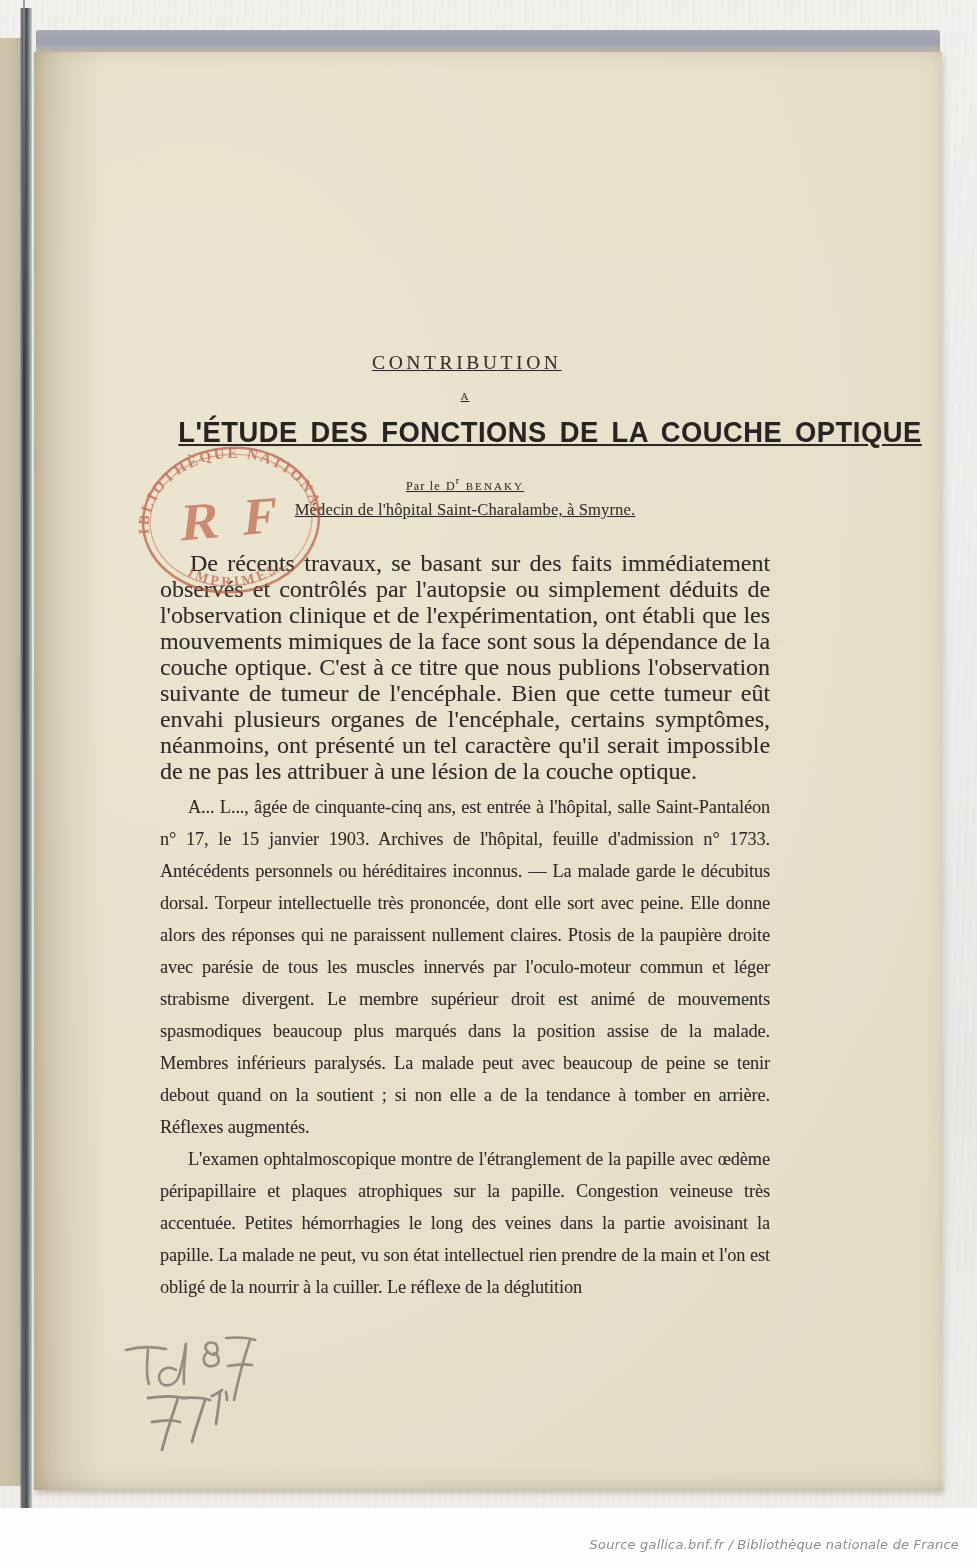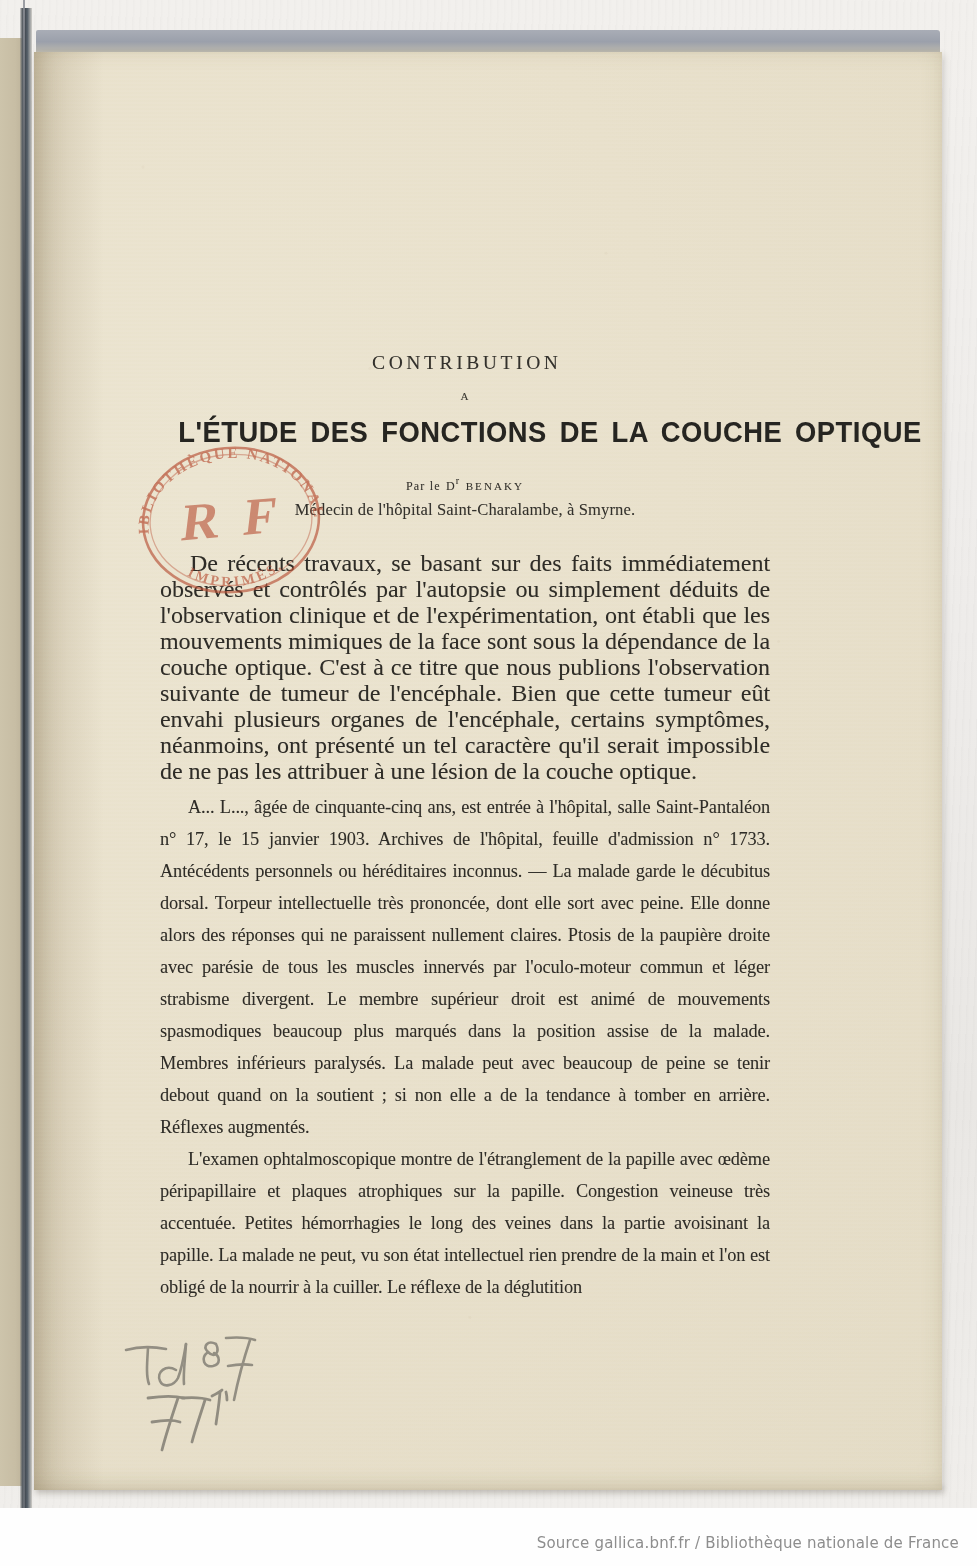--- a/index.html
+++ b/index.html
@@ -126,20 +126,21 @@
   .content {
     position: absolute;
     left: 126px;
     top: 300px;
     width: 610px;
     color: #2b2a26;
   }
 
   .title-block {
     text-align: center;
+    text-decoration: underline;
   }
   .head-contribution {
     font-family: "Liberation Serif", serif;
     font-size: 19.5px;
     letter-spacing: 3.6px;
     color: #33312c;
     margin: 0 0 16px 0;
     text-indent: 3.6px;
   }
   .head-a {
@@ -243,24 +244,25 @@
     bottom: 0;
     width: 977px;
     height: 58px;
     background: #fefefe;
   }
   .credit {
     position: absolute;
     right: 18px;
     bottom: 14px;
     font-family: "DejaVu Sans", sans-serif;
-    font-size: 15px;
+    font-size: 13px;
     color: #8d8d8d;
     letter-spacing: 0.2px;
     white-space: nowrap;
+    font-style: italic;
   }
 
   
   .page-shadow {
     position: absolute;
     left: 36px;
     top: 1486px;
     width: 908px;
     height: 10px;
     background: linear-gradient(180deg, rgba(90,82,65,0.22), rgba(90,82,65,0));

